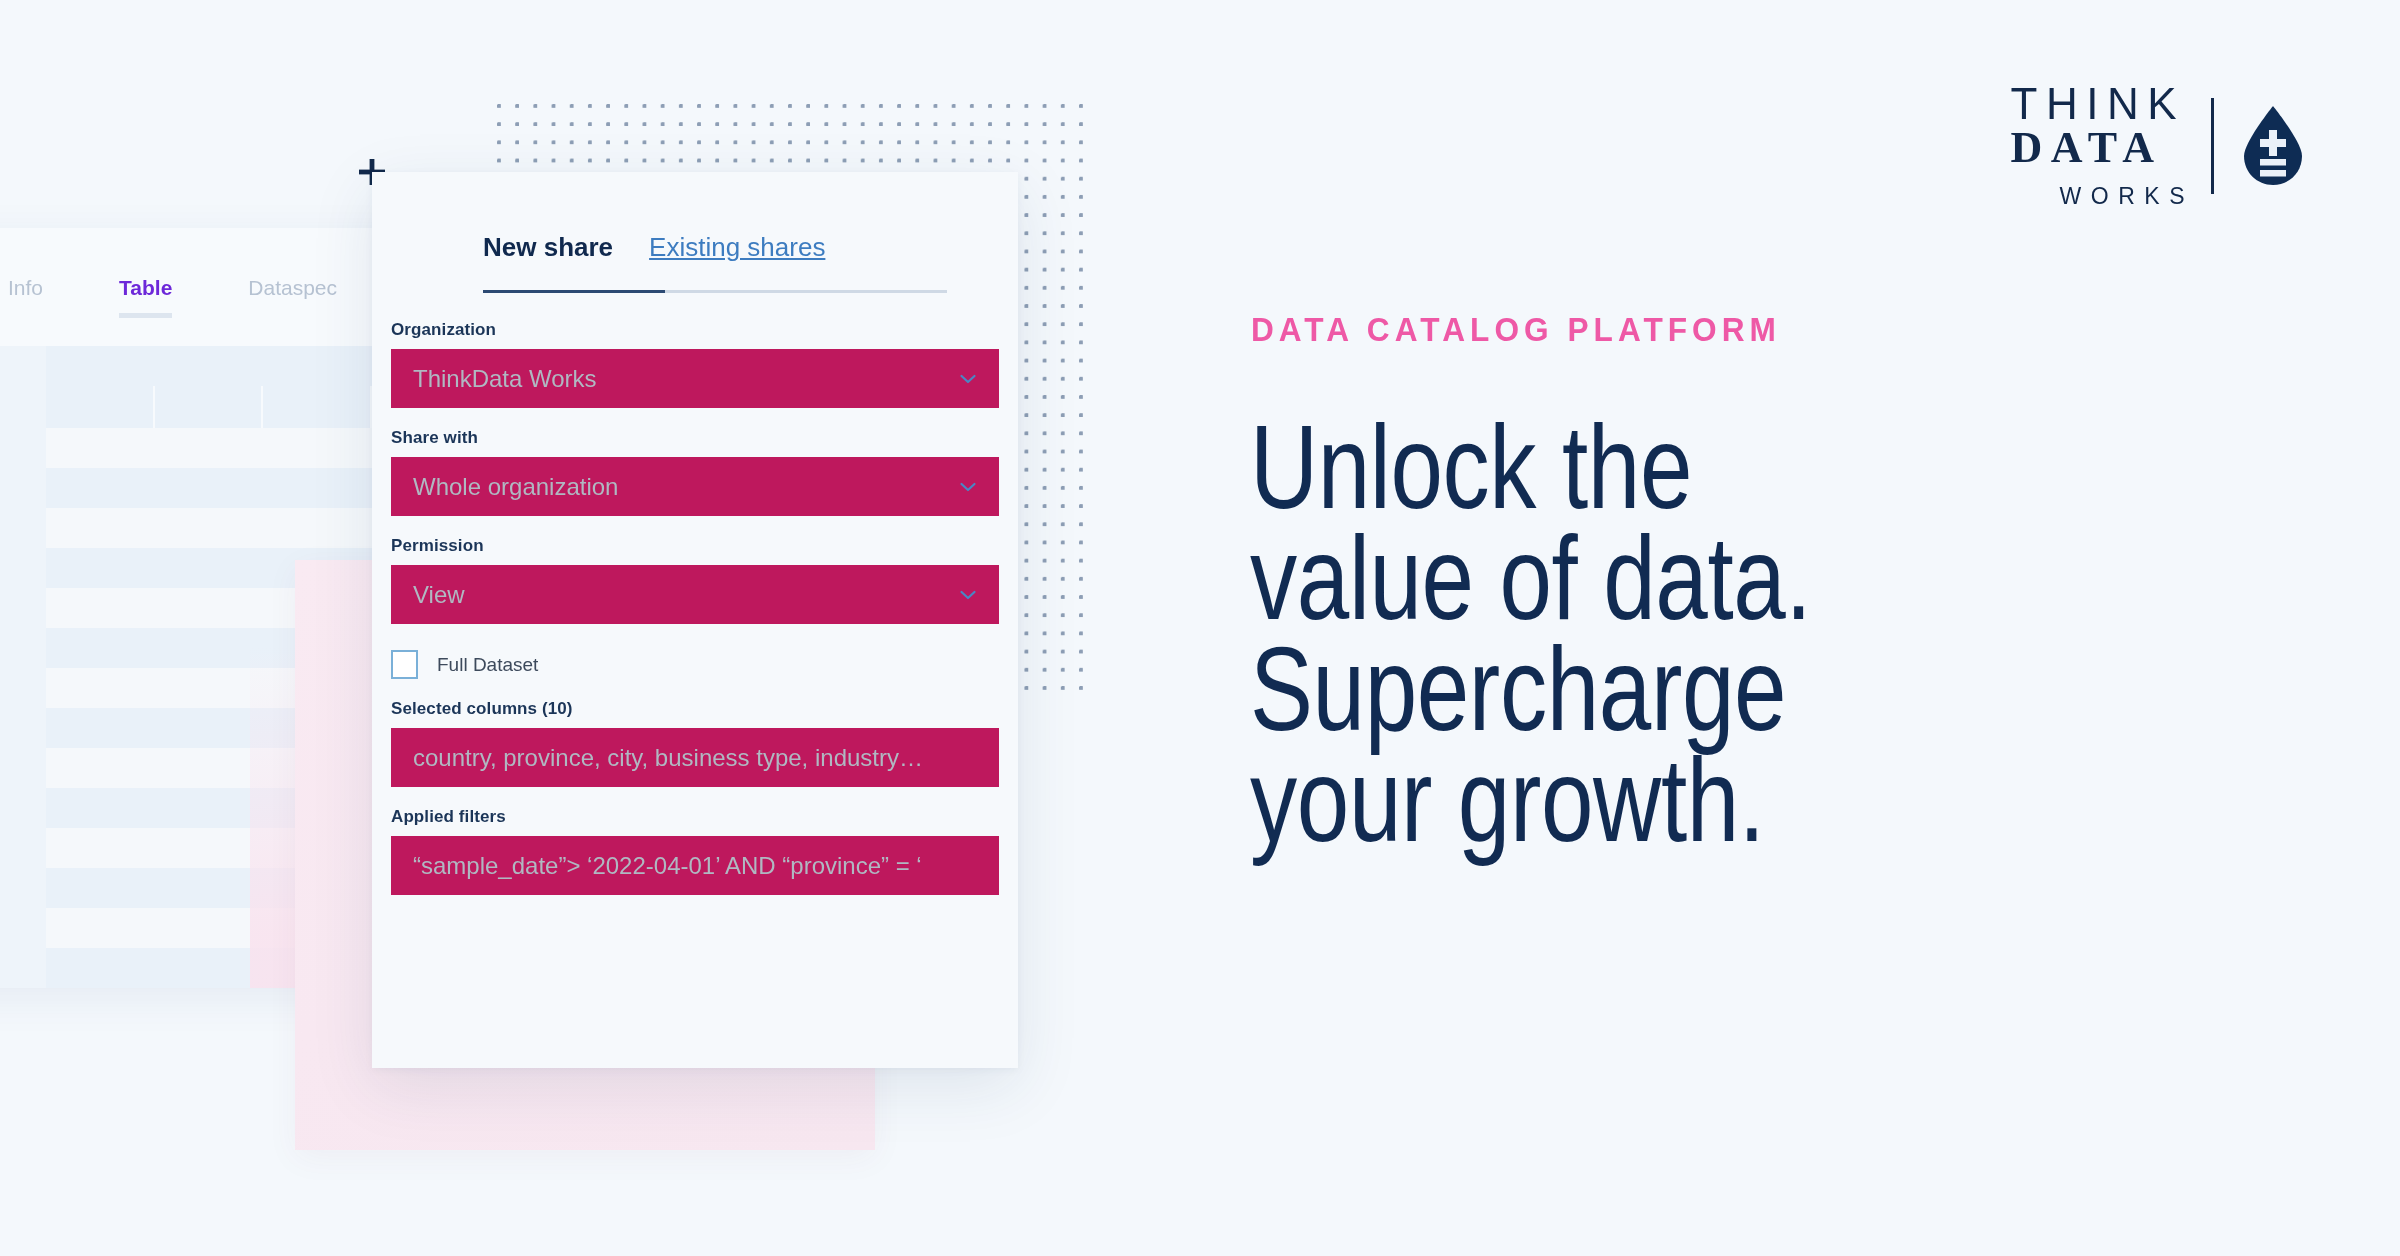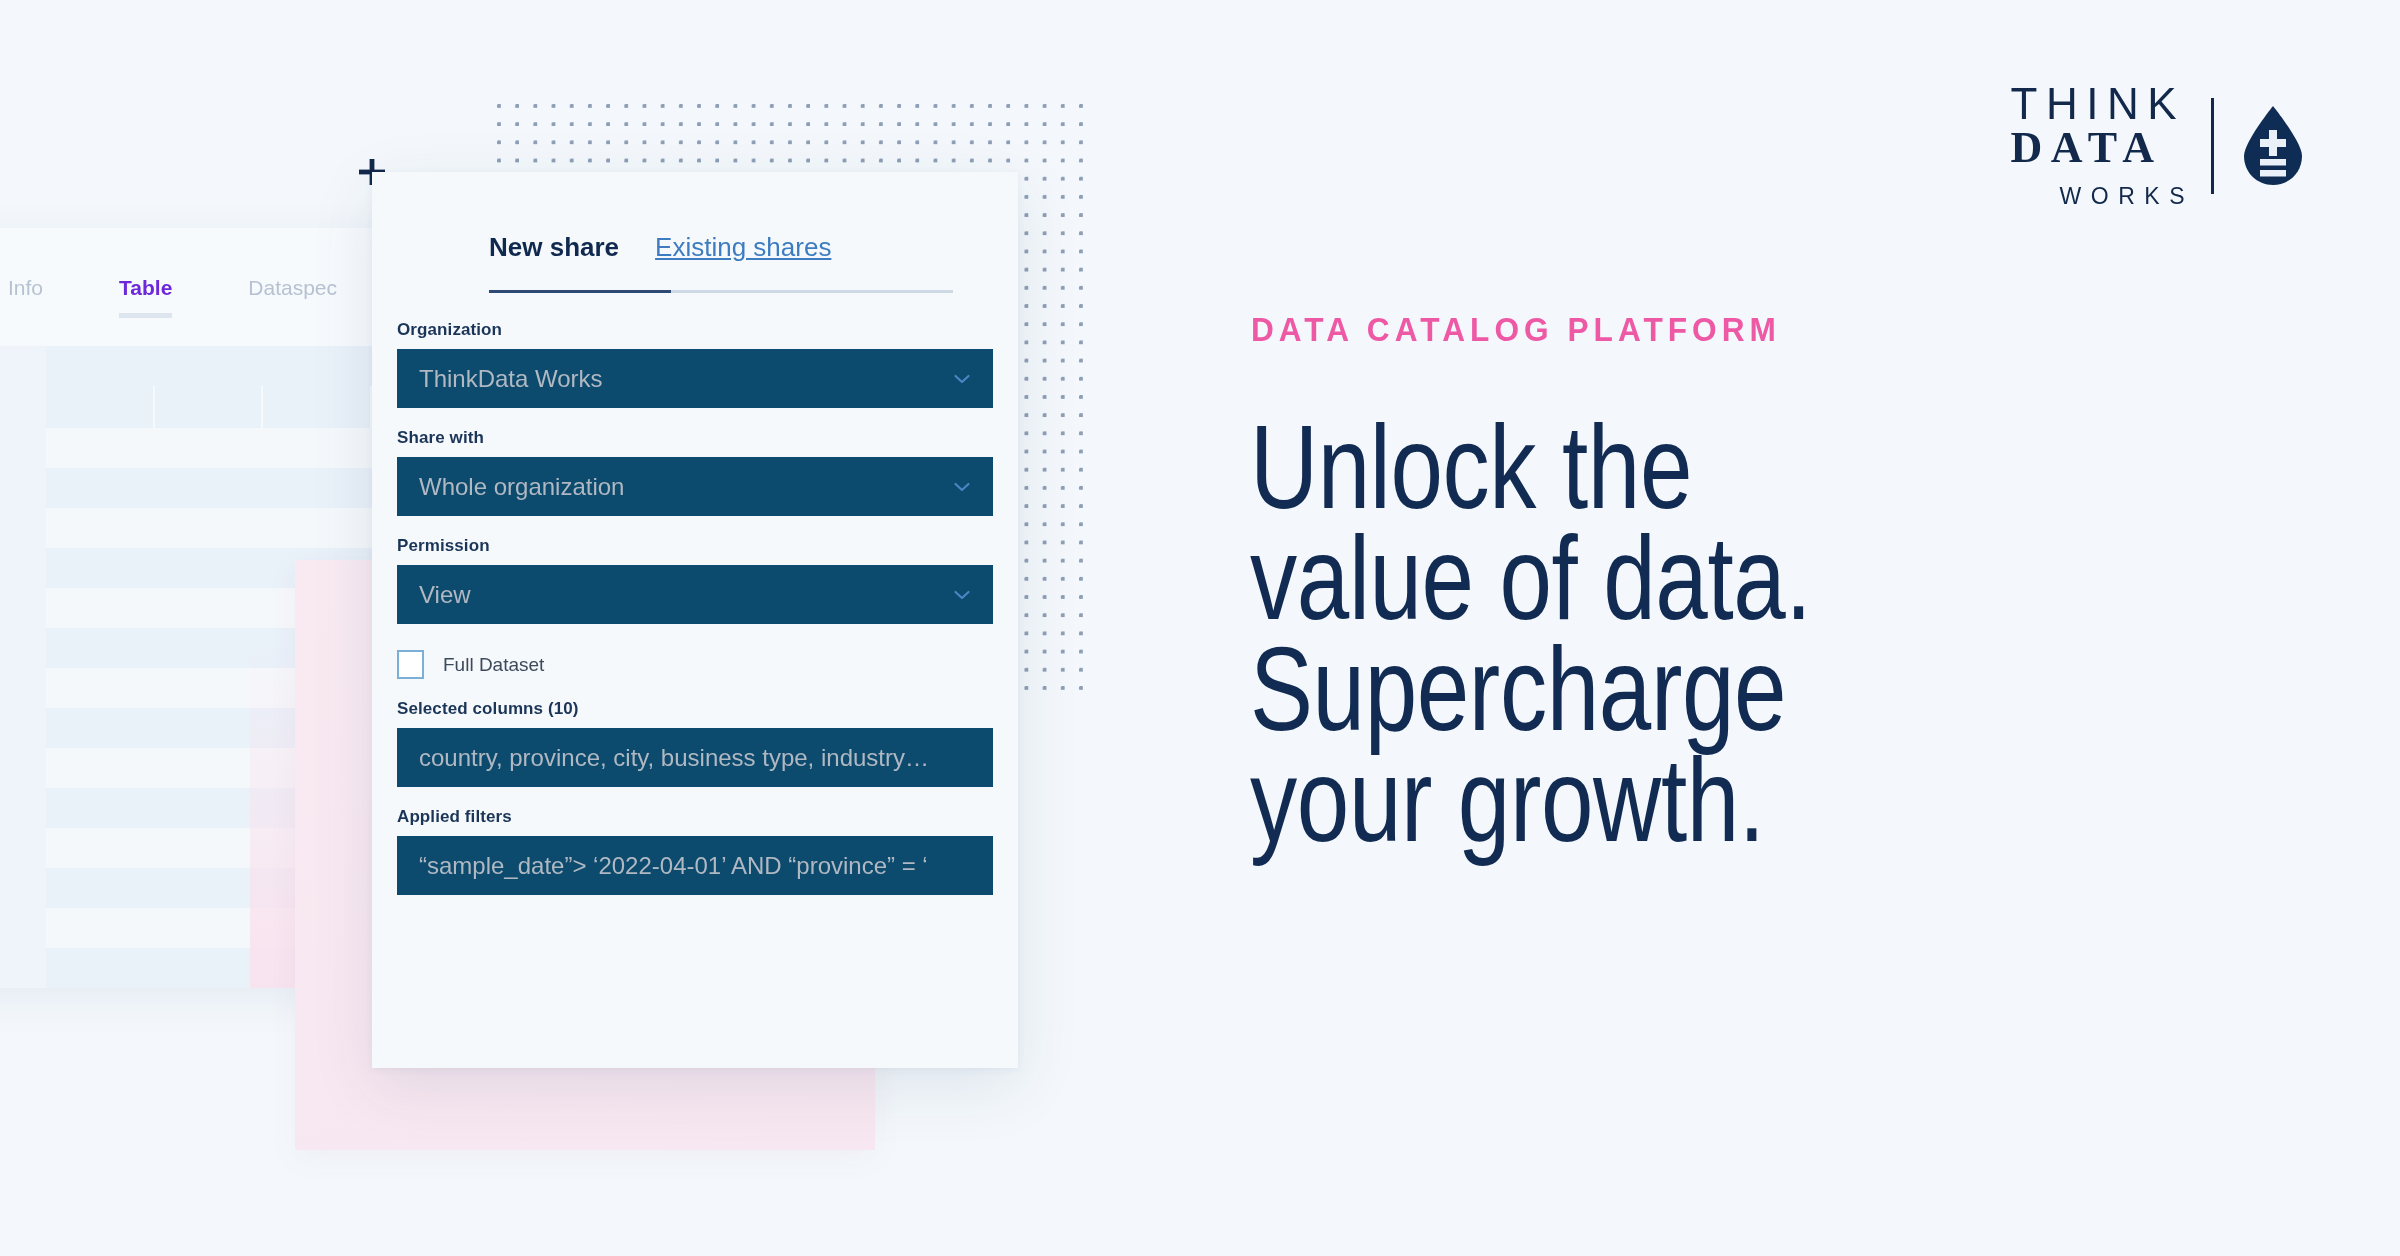--- a/index.html
+++ b/index.html
@@ -150,21 +150,21 @@
   
   .share-modal {
     position: absolute;
     left: 372px;
     top: 172px;
     width: 646px;
     height: 896px;
     background: #f6f9fc;
     box-shadow: 0 18px 60px rgba(28, 56, 100, 0.10),
                 0 2px 8px rgba(28, 56, 100, 0.05);
-    padding: 0 25px;
+    padding: 0 19px;
   }
 
   .modal-tabs {
     display: flex;
     align-items: baseline;
     justify-content: flex-start;
     padding: 0 0 0 92px;
     margin-top: 62px;
     position: relative;
   }
@@ -203,21 +203,21 @@
   .field-group { margin-top: 0; }
   .field-label {
     font-size: 17px;
     font-weight: bold;
     color: #1b3558;
     margin-bottom: 9px;
     letter-spacing: 0.1px;
   }
   .field-box {
     position: relative;
-    background: #0c4a6e;
+    background: #be185d;
     height: 59px;
     display: flex;
     align-items: center;
     padding: 0 22px;
   }
   .field-value {
     font-size: 24px;
     color: #b0b8c2;
     white-space: nowrap;
     overflow: hidden;

